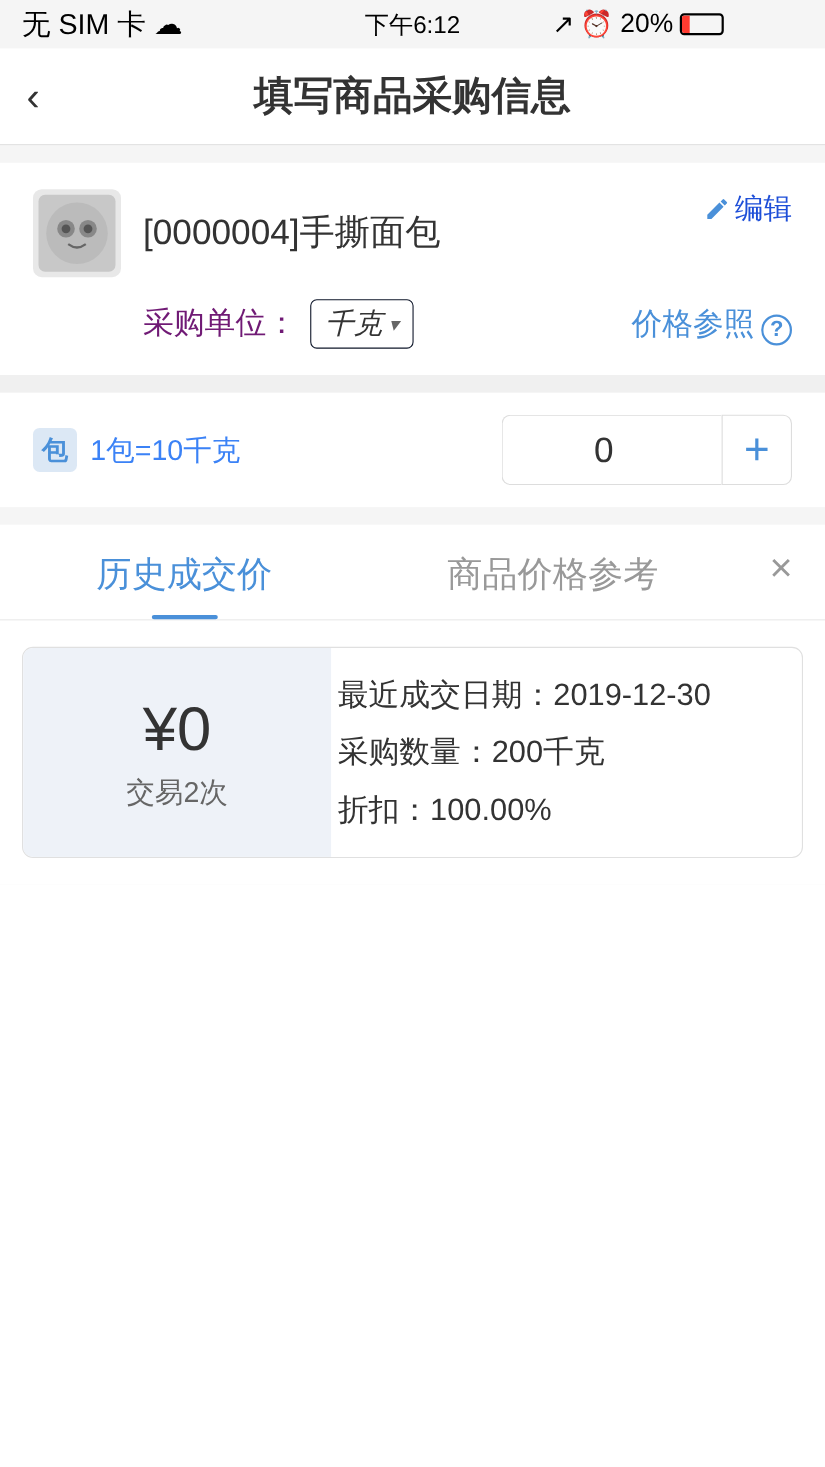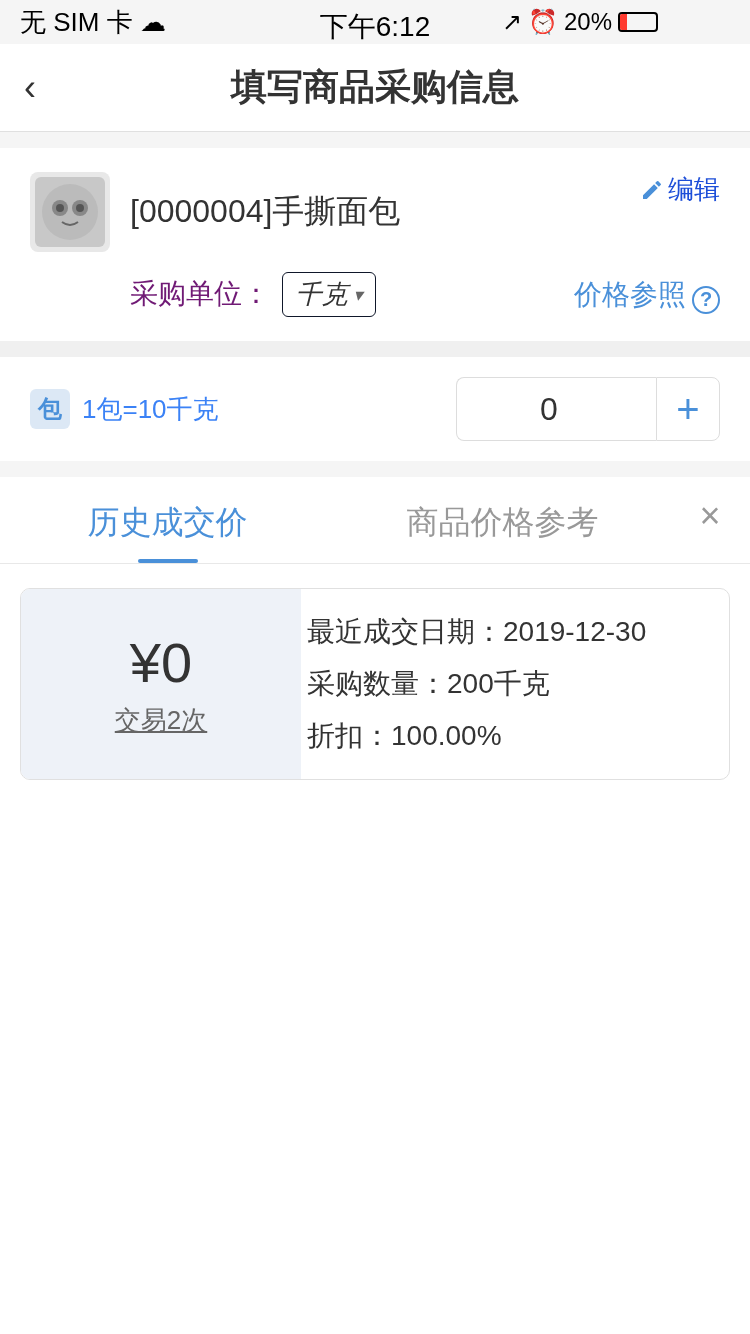--- a/index.html
+++ b/index.html
@@ -21,21 +21,21 @@
       align-items: center;
       justify-content: space-between;
       padding: 0 20px;
     }
     .status-left {
       font-size: 26px;
       font-weight: 500;
       color: #000;
     }
     .status-center {
-      font-size: 28px;
+      font-size: 22px;
       font-weight: 500;
       color: #000;
       position: absolute;
       left: 50%;
       transform: translateX(-50%);
       top: 8px;
     }
     .status-right {
       display: flex;
       align-items: center;
@@ -325,21 +325,20 @@
     }
     .price-value {
       font-size: 56px;
       font-weight: 500;
       color: #333;
     }
     .price-times {
       font-size: 26px;
       color: #666;
       margin-top: 8px;
-      text-decoration: underline;
     }
     .price-card-right {
       flex: 1;
       padding: 24px 6px;
       display: flex;
       flex-direction: column;
       gap: 14px;
       justify-content: center;
     }
     .price-detail-row {

